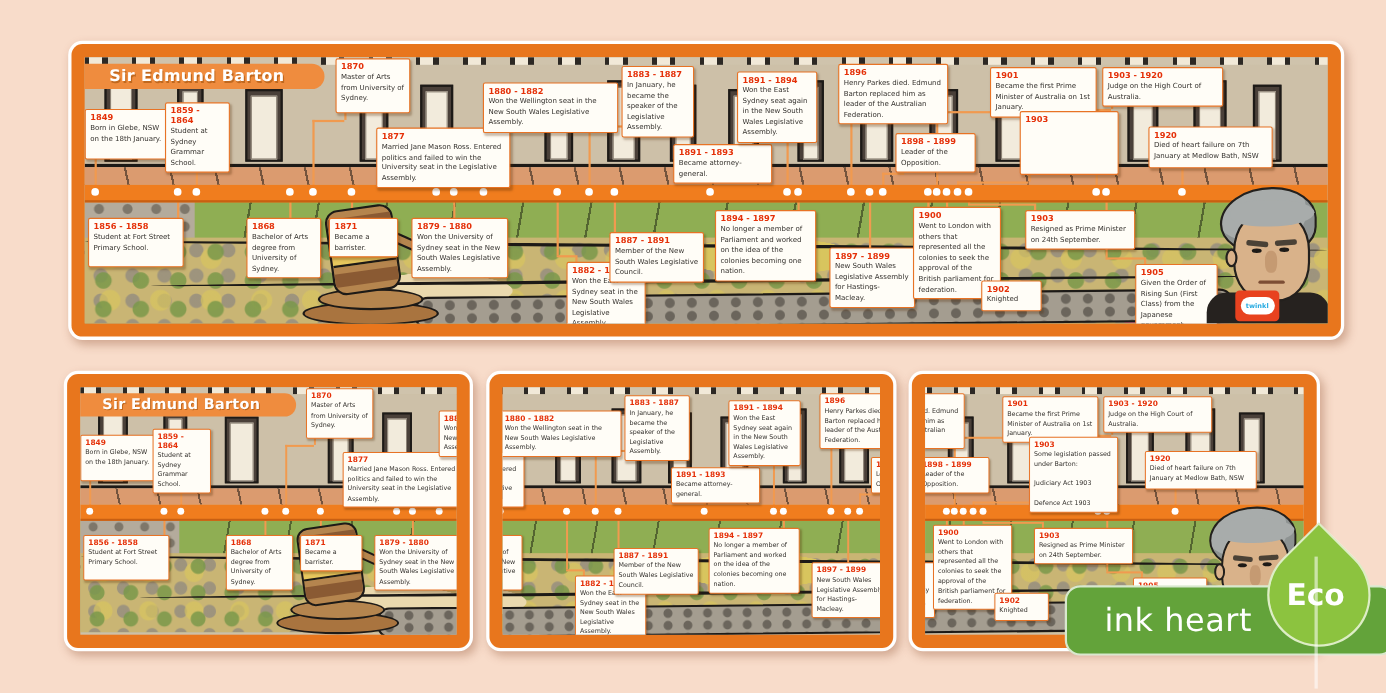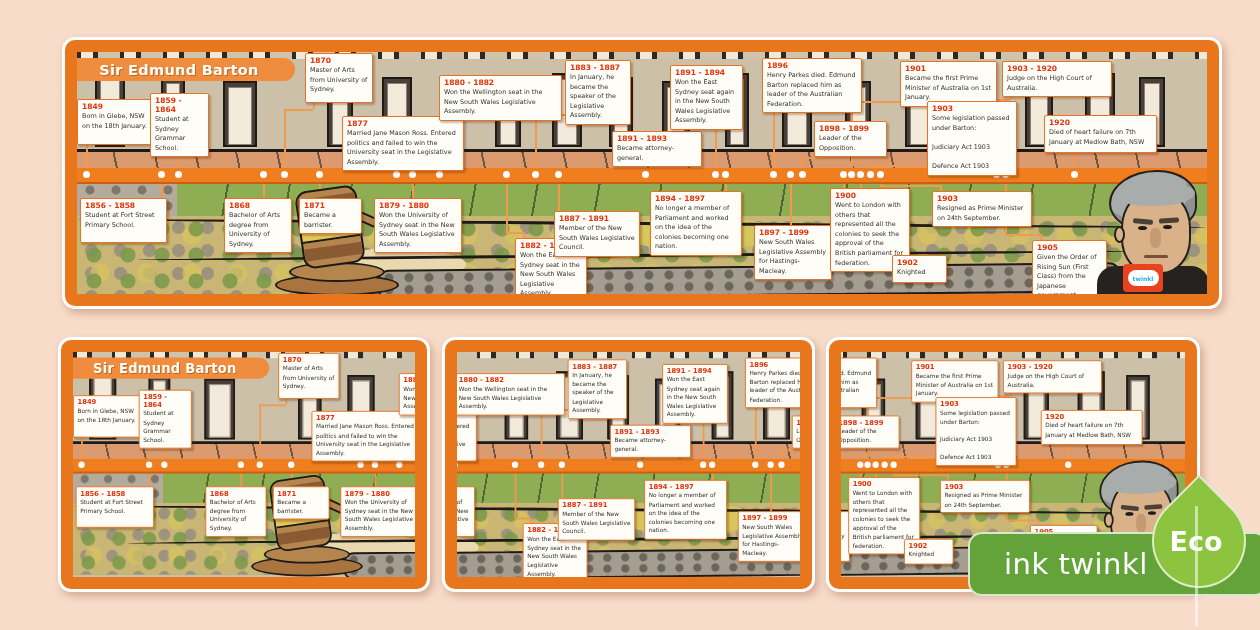--- a/index.html
+++ b/index.html
@@ -199,25 +199,20 @@
           <div class="conn" style="left: 831px; top: 41px; width: 2px; height: 8px;"></div>
           <div class="card" style="left: 823px; top: 9px; width: 97px; min-height: 34px;">
             <div class="date">1901</div>
             <div class="body">Became the first Prime Minister of Australia on 1st January.</div>
           </div>
           <div class="conn" style="left: 793px; top: 113px; width: 2px; height: 9px;"></div>
           <div class="conn" style="left: 793px; top: 113px; width: 65px; height: 2px;"></div>
           <div class="conn" style="left: 858px; top: 105px; width: 2px; height: 8px;"></div>
           <div class="card" style="left: 850px; top: 49px; width: 90px; min-height: 58px;">
             <div class="date">1903</div>
-            <div class="body">Some legislation passed under Barton:
-
-Judiciary Act 1903
-
-Defence Act 1903</div>
           </div>
           <div class="conn" style="left: 919px; top: 47px; width: 2px; height: 75px;"></div>
           <div class="conn" style="left: 919px; top: 47px; width: 14px; height: 2px;"></div>
           <div class="conn" style="left: 933px; top: 39px; width: 2px; height: 8px;"></div>
           <div class="card" style="left: 925px; top: 9px; width: 110px; min-height: 32px;">
             <div class="date">1903 - 1920</div>
             <div class="body">Judge on the High Court of Australia.</div>
           </div>
           <div class="conn" style="left: 997px; top: 99px; width: 2px; height: 23px;"></div>
           <div class="card" style="left: 967px; top: 63px; width: 113px; min-height: 38px;">
@@ -669,19 +664,19 @@
             <div class="cloud">
               <span>twinkl</span>
             </div>
           </div>
         </div>
       </div>
   </div>
 </div>
 
 <div class="eco-pill">
-  <span>ink twinkl</span>
+  <span>ink heart</span>
 </div>
 <div class="eco-leaf">
   <div class="leaf-shape"></div>
   <div class="leaf-vein"></div>
   <div class="leaf-label">Eco</div>
 </div>
 
 </body></html>

